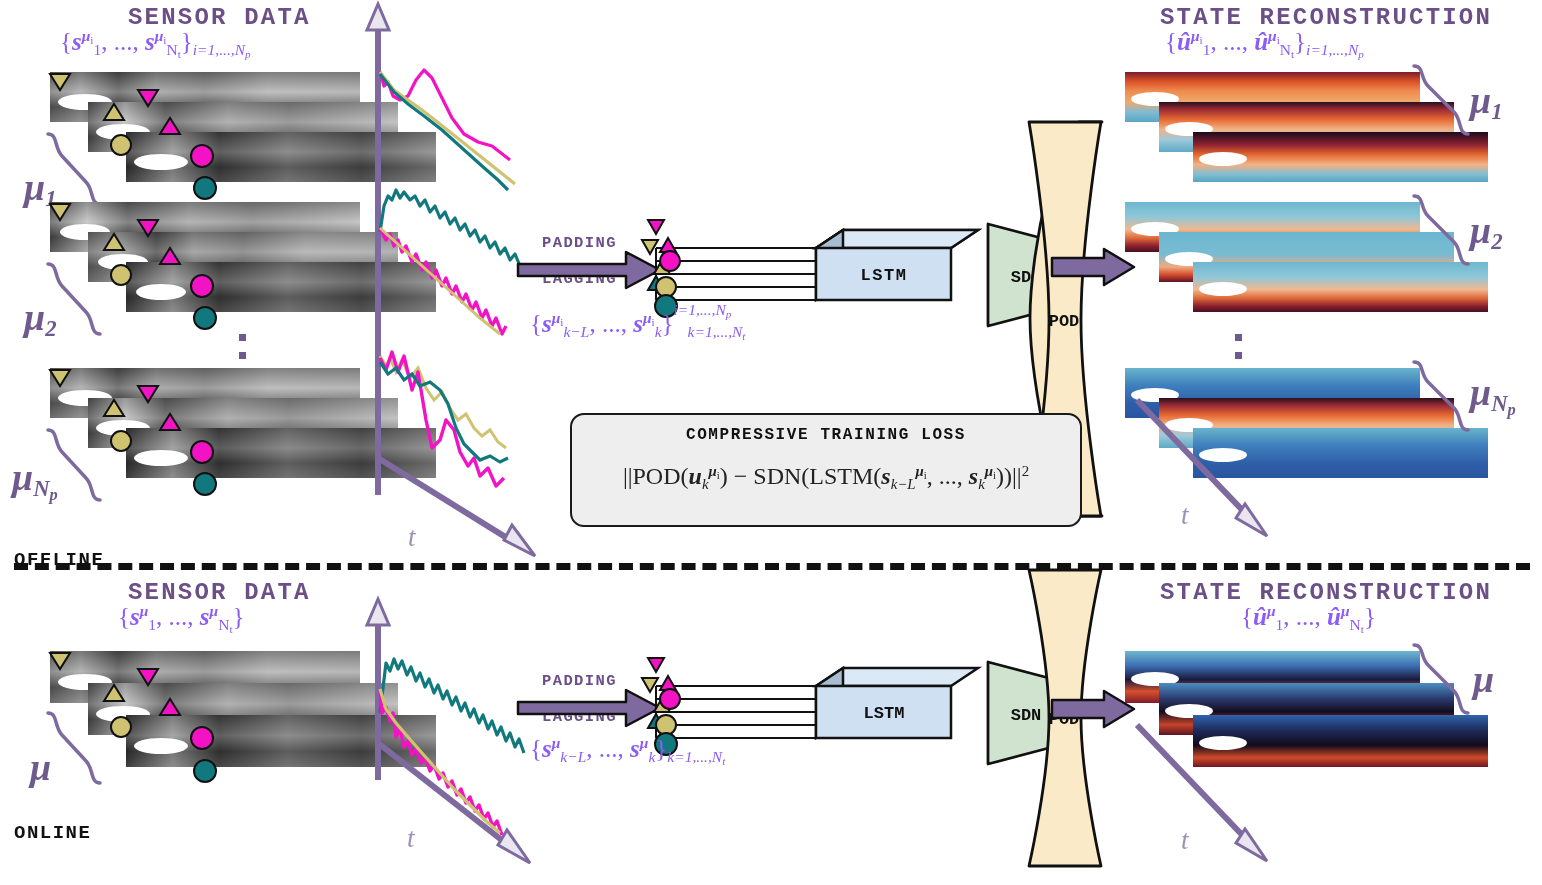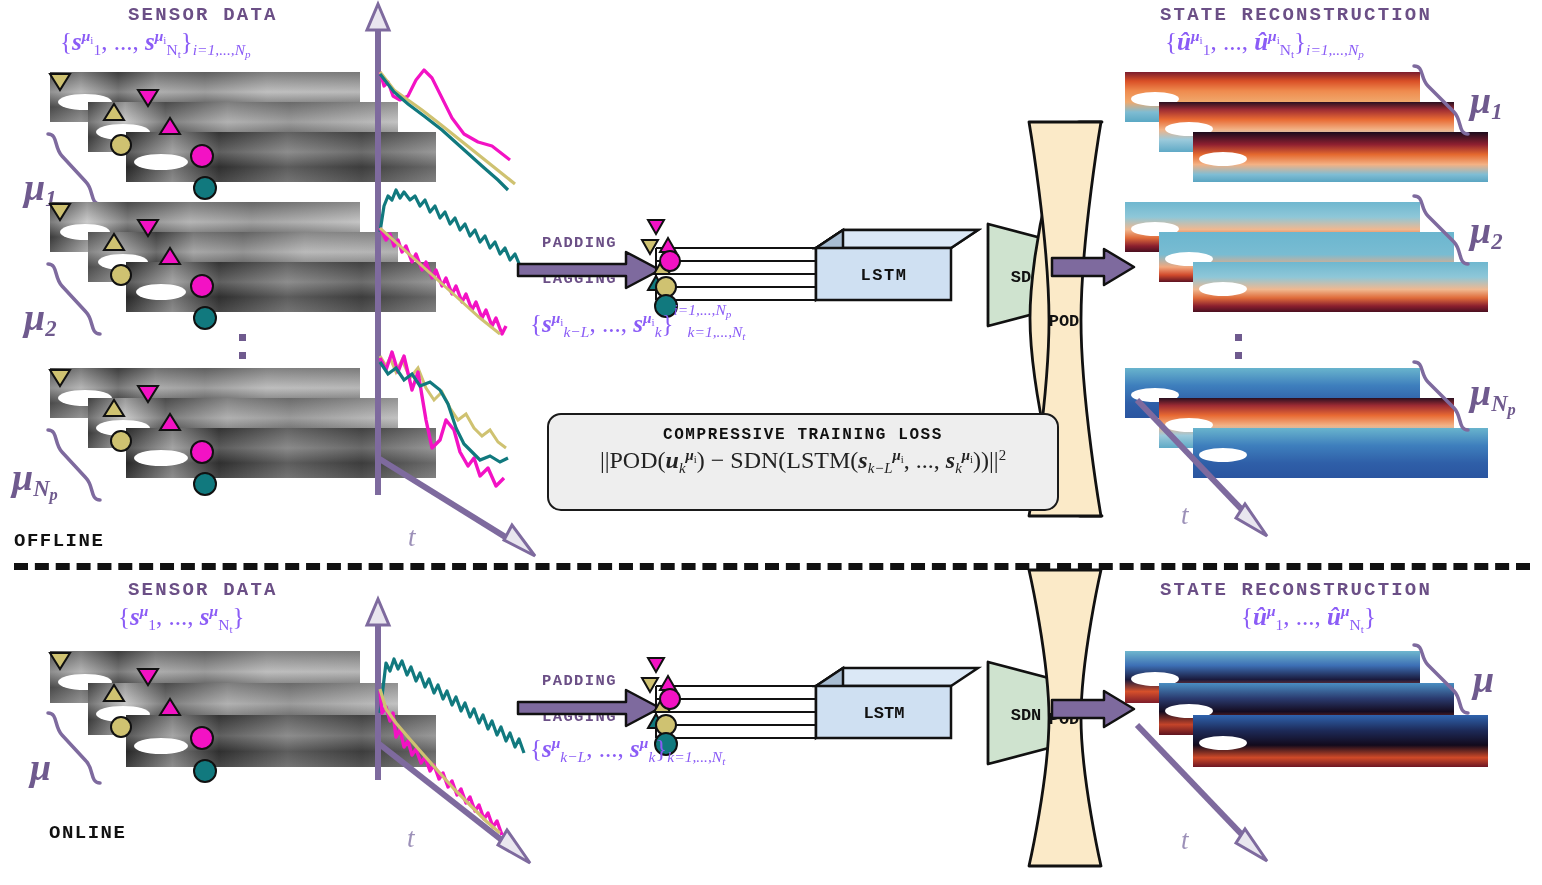--- a/index.html
+++ b/index.html
@@ -1,20 +1,20 @@
 <!DOCTYPE html>
 <html><head>
 <meta charset="utf-8">
 <style>
   html,body{margin:0;padding:0;background:#fff;}
   body{width:1542px;height:885px;position:relative;overflow:hidden;
        font-family:"Liberation Serif",serif;}
   .abs{position:absolute;}
   .mono{font-family:"Liberation Mono",monospace;font-weight:bold;letter-spacing:1px;}
-  .hdr{font-size:19px;letter-spacing:2.2px;color:#6b4f86;white-space:nowrap;}
+  .hdr{font-size:24px;letter-spacing:2.2px;color:#6b4f86;white-space:nowrap;}
   .formula{font-size:25px;color:#8b5cf6;white-space:nowrap;line-height:1;}
   .sub{font-size:0.62em;vertical-align:-0.35em;}
   .sup{font-size:0.62em;vertical-align:0.55em;}
   .subsub{font-size:0.72em;vertical-align:-0.3em;}
   .bsym{font-weight:bold;font-style:italic;}
   .mu{font-style:italic;font-weight:bold;}
   .phase{font-family:"Liberation Mono",monospace;font-weight:bold;font-size:19px;
          color:#111;letter-spacing:1.5px;}
   .mulabel{font-size:38px;color:#6f5a8e;font-style:italic;font-weight:bold;white-space:nowrap;}
   .mulabel .sb{font-size:0.6em;vertical-align:-0.25em;font-weight:bold;font-style:italic;}
@@ -328,23 +328,23 @@
   <path d="M0,10 L52,10 L52,1 L82,19 L52,37 L52,28 L0,28 Z" fill="#7e6a9e" stroke="#111" stroke-width="2.5" stroke-linejoin="round"></path>
 </svg>
 
 <div class="abs formula" style="left:530px;top:300px;">
   <span>{</span><span class="bsym">s</span><span class="sup"><span class="mu">μ</span><span class="subsub">i</span></span><span class="sub" style="font-style:italic;">k−L</span><span>, ..., </span><span class="bsym">s</span><span class="sup"><span class="mu">μ</span><span class="subsub">i</span></span><span class="sub" style="font-style:italic;">k</span><span>}</span><span class="sub" style="font-style:italic;display:inline-block;text-align:left;line-height:1.25;">
       <span style="display:block;font-style:italic;"><span>i=1,...,N</span><span class="subsub">p</span></span>
       <span style="display:block;padding-left:14px;font-style:italic;"><span>k=1,...,N</span><span class="subsub">t</span></span>
   </span>
 </div>
 
-<div class="abs lossbox" style="left:547px;top:413px;width:512px;height:98px;">
+<div class="abs lossbox" style="left:570px;top:413px;width:512px;height:114px;">
   <div class="losstitle" style="margin-top:11px;">COMPRESSIVE TRAINING LOSS</div>
-  <div class="lossformula" style="margin-top:3px;">
+  <div class="lossformula" style="margin-top:19px;">
     <span>||POD(</span><span class="bsym">u</span><span class="sub" style="font-style:italic;">k</span><span class="sup"><span class="mu">μ</span><span class="subsub">i</span></span><span>) − SDN(LSTM(</span><span class="bsym">s</span><span class="sub" style="font-style:italic;">k−L</span><span class="sup"><span class="mu">μ</span><span class="subsub">i</span></span><span>, ..., </span><span class="bsym">s</span><span class="sub" style="font-style:italic;">k</span><span class="sup"><span class="mu">μ</span><span class="subsub">i</span></span><span>))||</span><span class="sup">2</span>
   </div>
 </div>
 
 <div class="abs" style="left:1125px;top:0;width:417px;height:540px;">
 
   <div class="abs hdr mono" style="left:35px;top:4px;">STATE RECONSTRUCTION</div>
 
   <div class="abs formula" style="left:40px;top:28px;">
     <span>{</span><span class="bsym">û</span><span class="sup"><span class="mu">μ</span><span class="subsub">i</span></span><span class="sub">1</span><span>, ..., </span><span class="bsym">û</span><span class="sup"><span class="mu">μ</span><span class="subsub">i</span></span><span class="sub"><span>N</span><span class="subsub">t</span></span><span>}</span><span class="sub" style="font-style:italic;"><span>i=1,...,N</span><span class="subsub">p</span></span>
@@ -398,21 +398,21 @@
   </svg>
   <div class="abs mulabel" style="left:345px;top:370px;"><span>μ</span><span class="sb"><span>N</span><span style="font-size:.72em;vertical-align:-.25em;">p</span></span></div>
 
   <svg class="abs" style="left:0px;top:390px;" width="200" height="160">
     <line x1="12" y1="10" x2="122" y2="125" stroke="#7e6a9e" stroke-width="6"></line>
     <polygon points="142,146 111,128 120,114" fill="#e9e6ef" stroke="#7e6a9e" stroke-width="3"></polygon>
     <text x="56" y="134" font-family="Liberation Serif, serif" font-size="27" font-style="italic" fill="#9c90b8">t</text>
   </svg>
 </div>
 
-<div class="abs phase" style="left:14px;top:530px;">OFFLINE</div>
+<div class="abs phase" style="left:14px;top:549px;">OFFLINE</div>
 
 <div class="abs" style="left:14px;top:563px;width:1516px;height:0;
             border-top:7px dashed #111;"></div>
 
 <div class="abs" style="left:0;top:575px;width:430px;height:290px;">
 
   <div class="abs hdr mono" style="left:128px;top:4px;">SENSOR DATA</div>
 
   <div class="abs formula" style="left:118px;top:28px;">
     <span>{</span><span class="bsym">s</span><span class="sup"><span class="mu">μ</span></span><span class="sub">1</span><span>, ..., </span><span class="bsym">s</span><span class="sup"><span class="mu">μ</span></span><span class="sub"><span>N</span><span class="subsub">t</span></span><span>}</span>
@@ -545,13 +545,13 @@
   </svg>
   <div class="abs mulabel" style="left:348px;top:82px;">μ</div>
 
   <svg class="abs" style="left:0px;top:140px;" width="200" height="160">
     <line x1="12" y1="10" x2="122" y2="125" stroke="#7e6a9e" stroke-width="6"></line>
     <polygon points="142,146 111,128 120,114" fill="#e9e6ef" stroke="#7e6a9e" stroke-width="3"></polygon>
     <text x="56" y="134" font-family="Liberation Serif, serif" font-size="27" font-style="italic" fill="#9c90b8">t</text>
   </svg>
 </div>
 
-<div class="abs phase" style="left:14px;top:822px;margin-left:35px;">ONLINE</div>
+<div class="abs phase" style="left:14px;top:822px;">ONLINE</div>
 
 </body></html>

